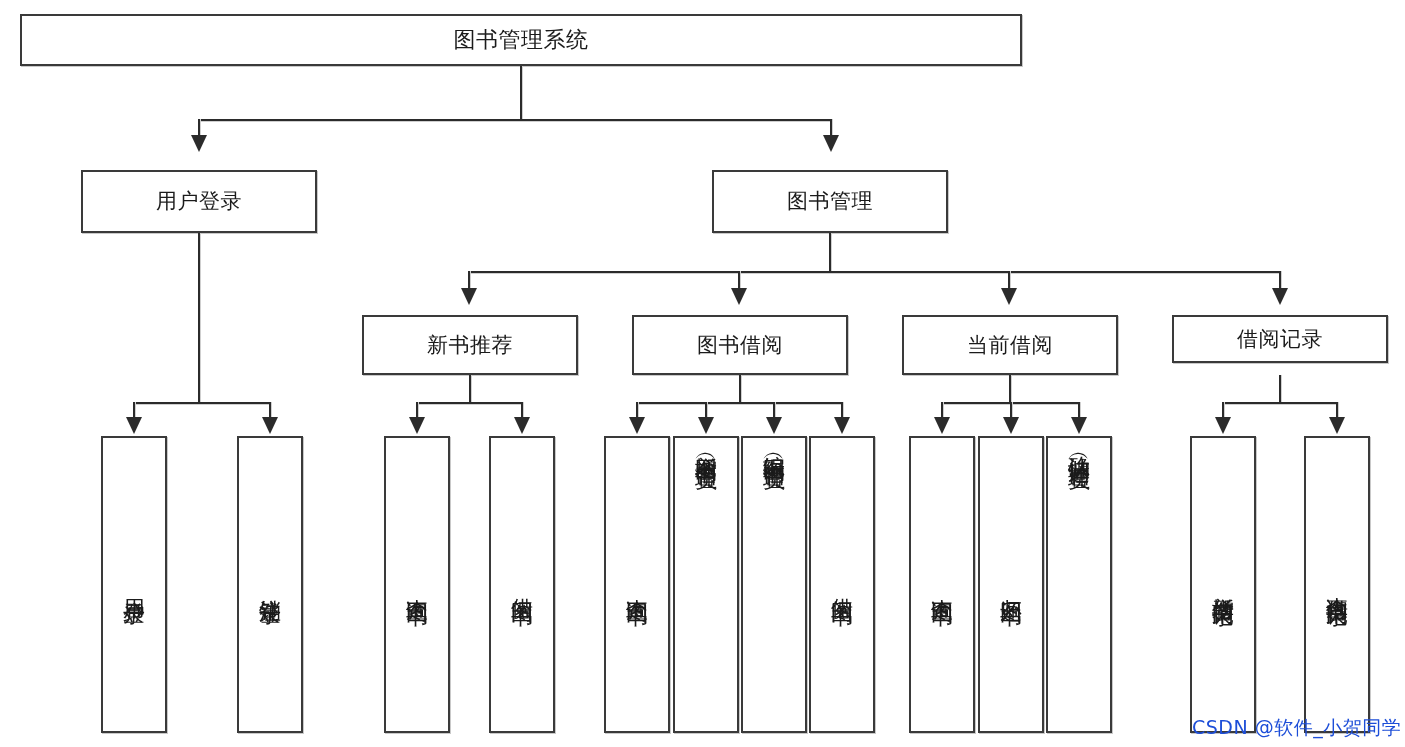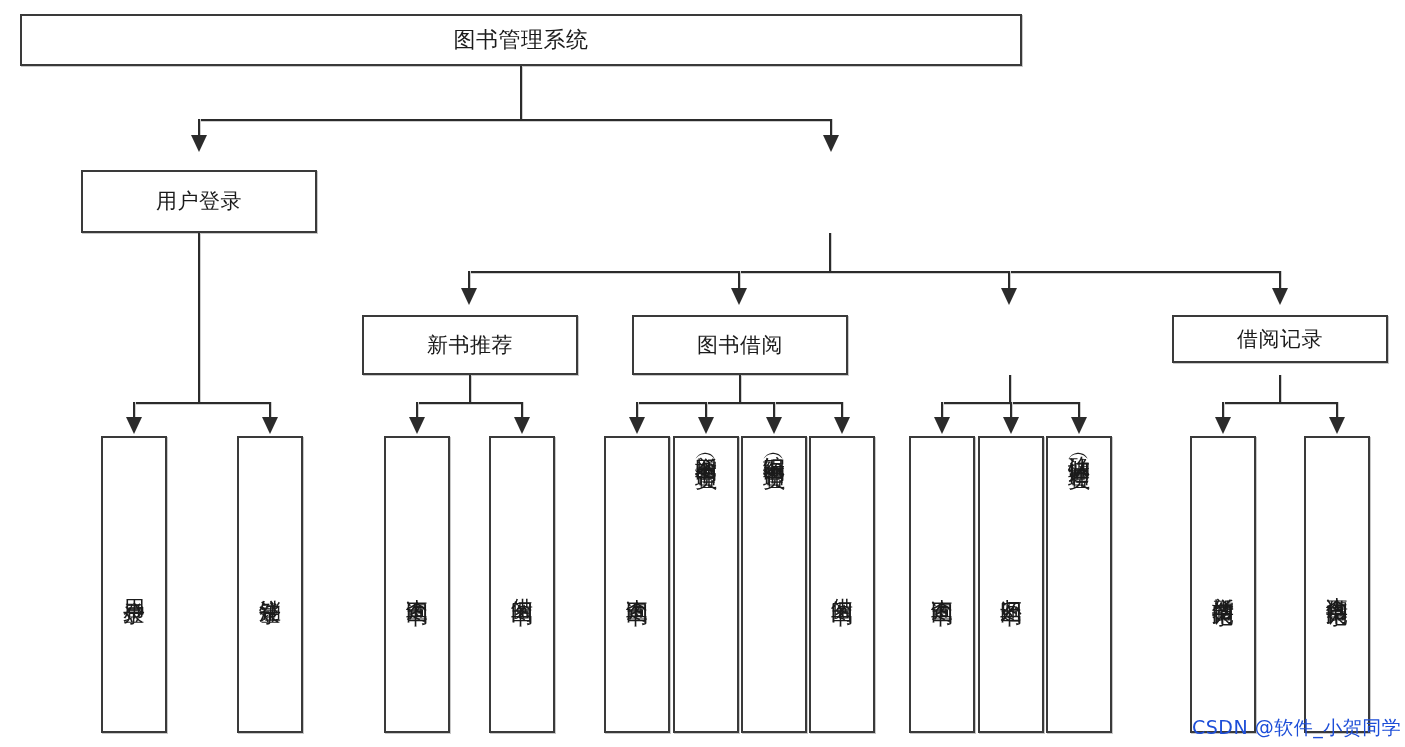--- a/index.html
+++ b/index.html
@@ -91,20 +91,23 @@
 
   <div class="ln h" style="left:198px;top:119px;width:634px;"></div>
   <div class="ln v" style="left:198px;top:119px;height:18px;"></div>
   <div class="ln v" style="left:830px;top:119px;height:18px;"></div>
   <div class="arw" style="left:191px;top:135px;"></div>
   <div class="arw" style="left:823px;top:135px;"></div>
 
   <div class="node h" style="left:81px;top:170px;width:236px;height:63px;">
     <span class="lbl">用户登录</span>
   </div>
+  <div class="node h" style="left:712px;top:170px;width:236px;height:63px;">
+    <span class="lbl">图书管理</span>
+  </div>
 
   <div class="ln v" style="left:198px;top:233px;height:169px;"></div>
   <div class="ln h" style="left:133px;top:402px;width:138px;"></div>
   <div class="ln v" style="left:133px;top:402px;height:17px;"></div>
   <div class="ln v" style="left:269px;top:402px;height:17px;"></div>
   <div class="arw" style="left:126px;top:417px;"></div>
   <div class="arw" style="left:262px;top:417px;"></div>
 
   <div class="ln v" style="left:829px;top:233px;height:38px;"></div>
   <div class="ln h" style="left:468px;top:271px;width:812px;"></div>
@@ -116,20 +119,23 @@
   <div class="arw" style="left:731px;top:288px;"></div>
   <div class="arw" style="left:1001px;top:288px;"></div>
   <div class="arw" style="left:1272px;top:288px;"></div>
 
   <div class="node h" style="left:632px;top:315px;width:216px;height:60px;">
     <span class="lbl">图书借阅</span>
   </div>
   <div class="node h" style="left:362px;top:315px;width:216px;height:60px;">
     <span class="lbl">新书推荐</span>
   </div>
+  <div class="node h" style="left:902px;top:315px;width:216px;height:60px;">
+    <span class="lbl">当前借阅</span>
+  </div>
   <div class="node h" style="left:1172px;top:315px;width:216px;height:48px;">
     <span class="lbl">借阅记录</span>
   </div>
 
   <div class="ln v" style="left:469px;top:375px;height:27px;"></div>
   <div class="ln h" style="left:416px;top:402px;width:107px;"></div>
   <div class="ln v" style="left:416px;top:402px;height:17px;"></div>
   <div class="ln v" style="left:521px;top:402px;height:17px;"></div>
   <div class="arw" style="left:409px;top:417px;"></div>
   <div class="arw" style="left:514px;top:417px;"></div>

